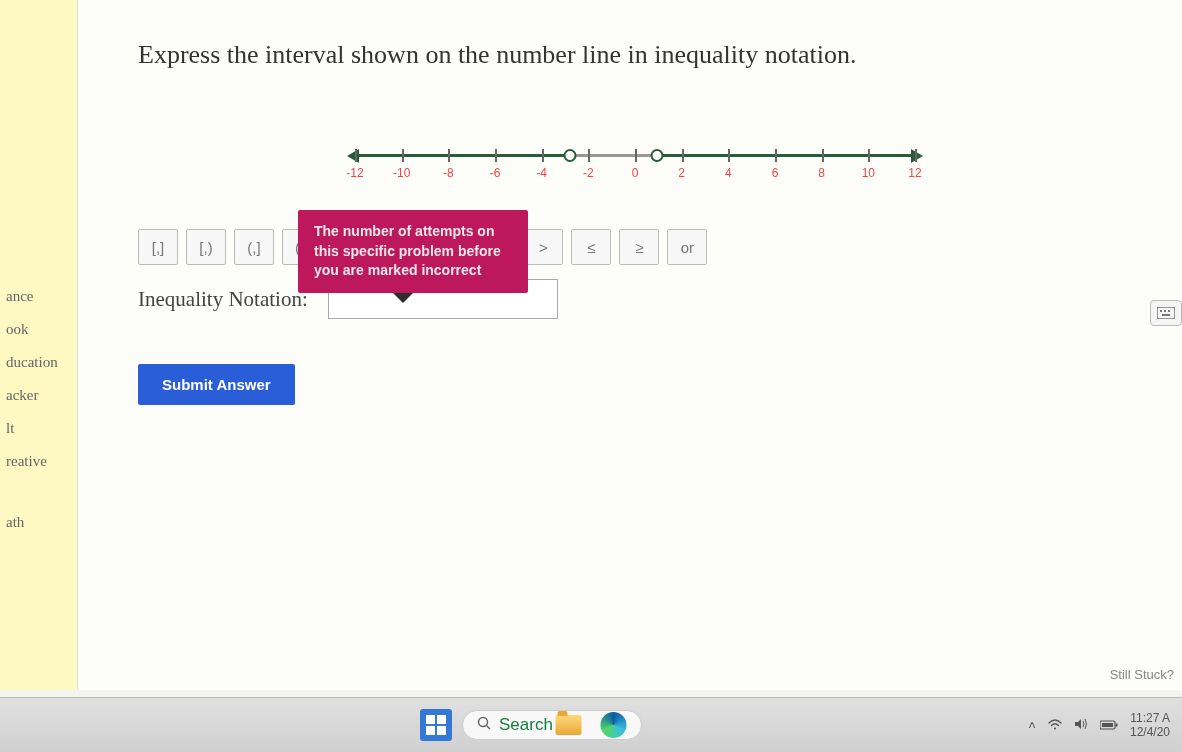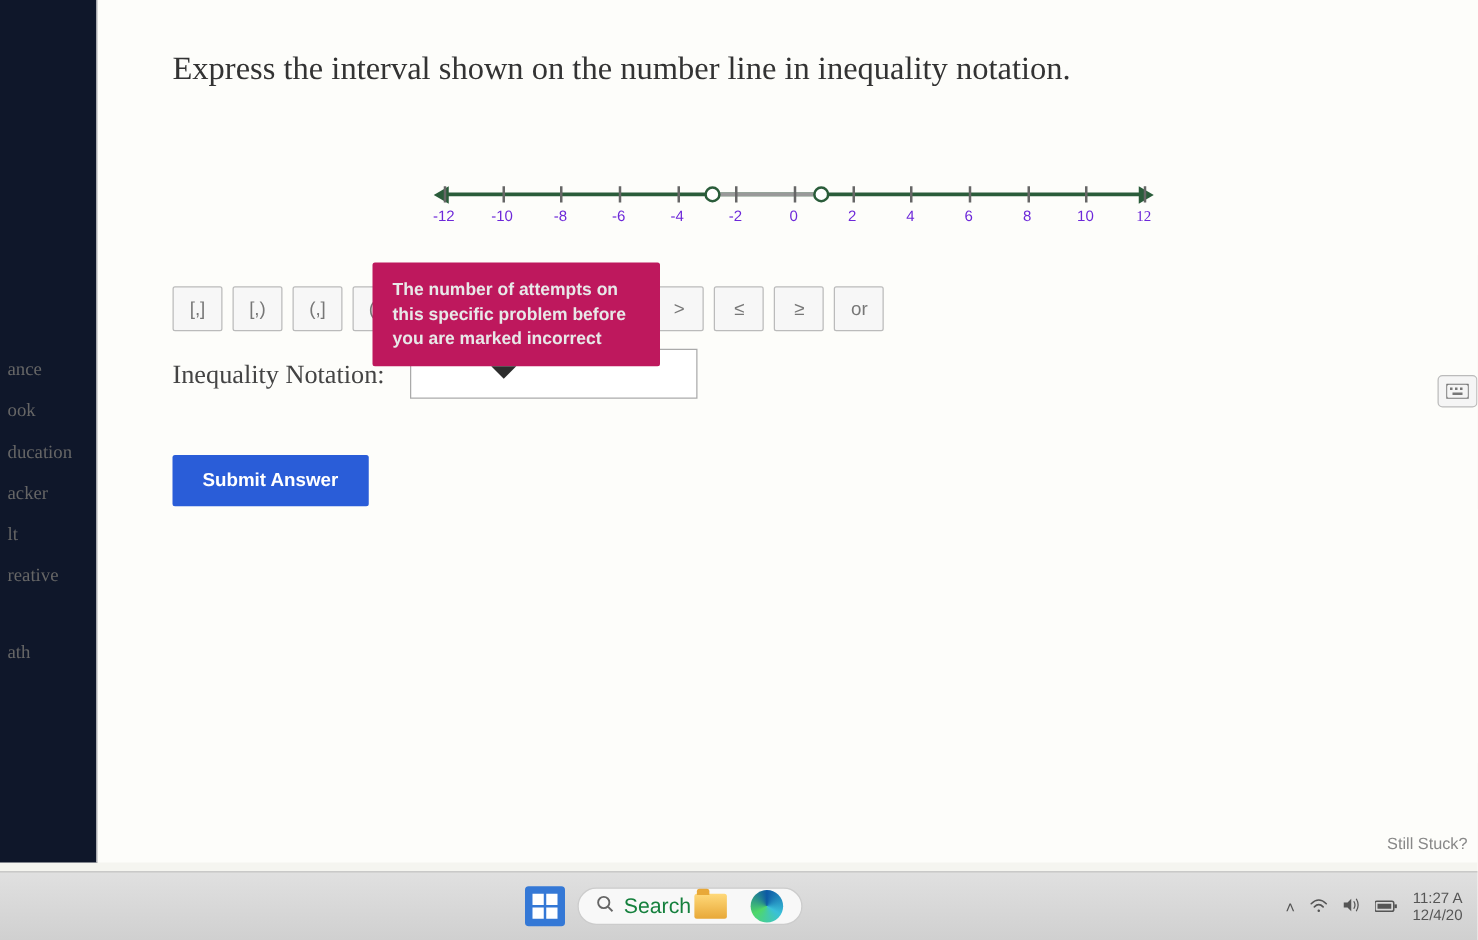--- a/index.html
+++ b/index.html
@@ -14,21 +14,21 @@
       height: 752px;
       overflow: hidden;
       position: relative;
     }
     .sidebar {
       position: absolute;
       left: 0;
       top: 0;
       width: 78px;
       height: 690px;
-      background: #0f172a;
+      background: #fef9c3;
       border-right: 1px solid #ddd;
       padding-top: 280px;
     }
     .sidebar-item {
       padding: 8px 6px;
       font-size: 15px;
       color: #666;
       cursor: pointer;
       text-align: left;
       white-space: nowrap;
@@ -90,21 +90,21 @@
       position: absolute;
       top: 15px;
       width: 2px;
       height: 13px;
       background: #666;
     }
     .nl-label {
       position: absolute;
       top: 32px;
       font-size: 12px;
-      color: #6d28d9;
+      color: #ef4444;
       transform: translateX(-50%);
       font-family: Arial, sans-serif;
     }
     .nl-circle {
       position: absolute;
       top: 15px;
       width: 13px;
       height: 13px;
       border: 2px solid #2a5c3a;
       background: #fff;
@@ -379,21 +379,21 @@
       <div class="nl-label" style="left: 58.3333%;">2</div>
       <div class="nl-tick" style="left: 66.6667%;"></div>
       <div class="nl-label" style="left: 66.6667%;">4</div>
       <div class="nl-tick" style="left: 75%;"></div>
       <div class="nl-label" style="left: 75%;">6</div>
       <div class="nl-tick" style="left: 83.3333%;"></div>
       <div class="nl-label" style="left: 83.3333%;">8</div>
       <div class="nl-tick" style="left: 91.6667%;"></div>
       <div class="nl-label" style="left: 91.6667%;">10</div>
       <div class="nl-tick" style="left: 100%;"></div>
-      <div class="nl-label" style="left: 100%; font-family: Liberation Serif, serif;">12</div>
+      <div class="nl-label" style="left: 100%;">12</div>
     </div>
 
   <div class="tooltip">The number of attempts on this specific problem before you are marked incorrect</div>
 
   <div class="keyboard-icon-btn">
     <svg width="18" height="12" viewBox="0 0 18 12">
       <rect x="0" y="0" width="18" height="12" rx="2" fill="none" stroke="#777" stroke-width="1.5"></rect>
       <rect x="3" y="3" width="2" height="2" fill="#777"></rect>
       <rect x="7" y="3" width="2" height="2" fill="#777"></rect>
       <rect x="11" y="3" width="2" height="2" fill="#777"></rect>

